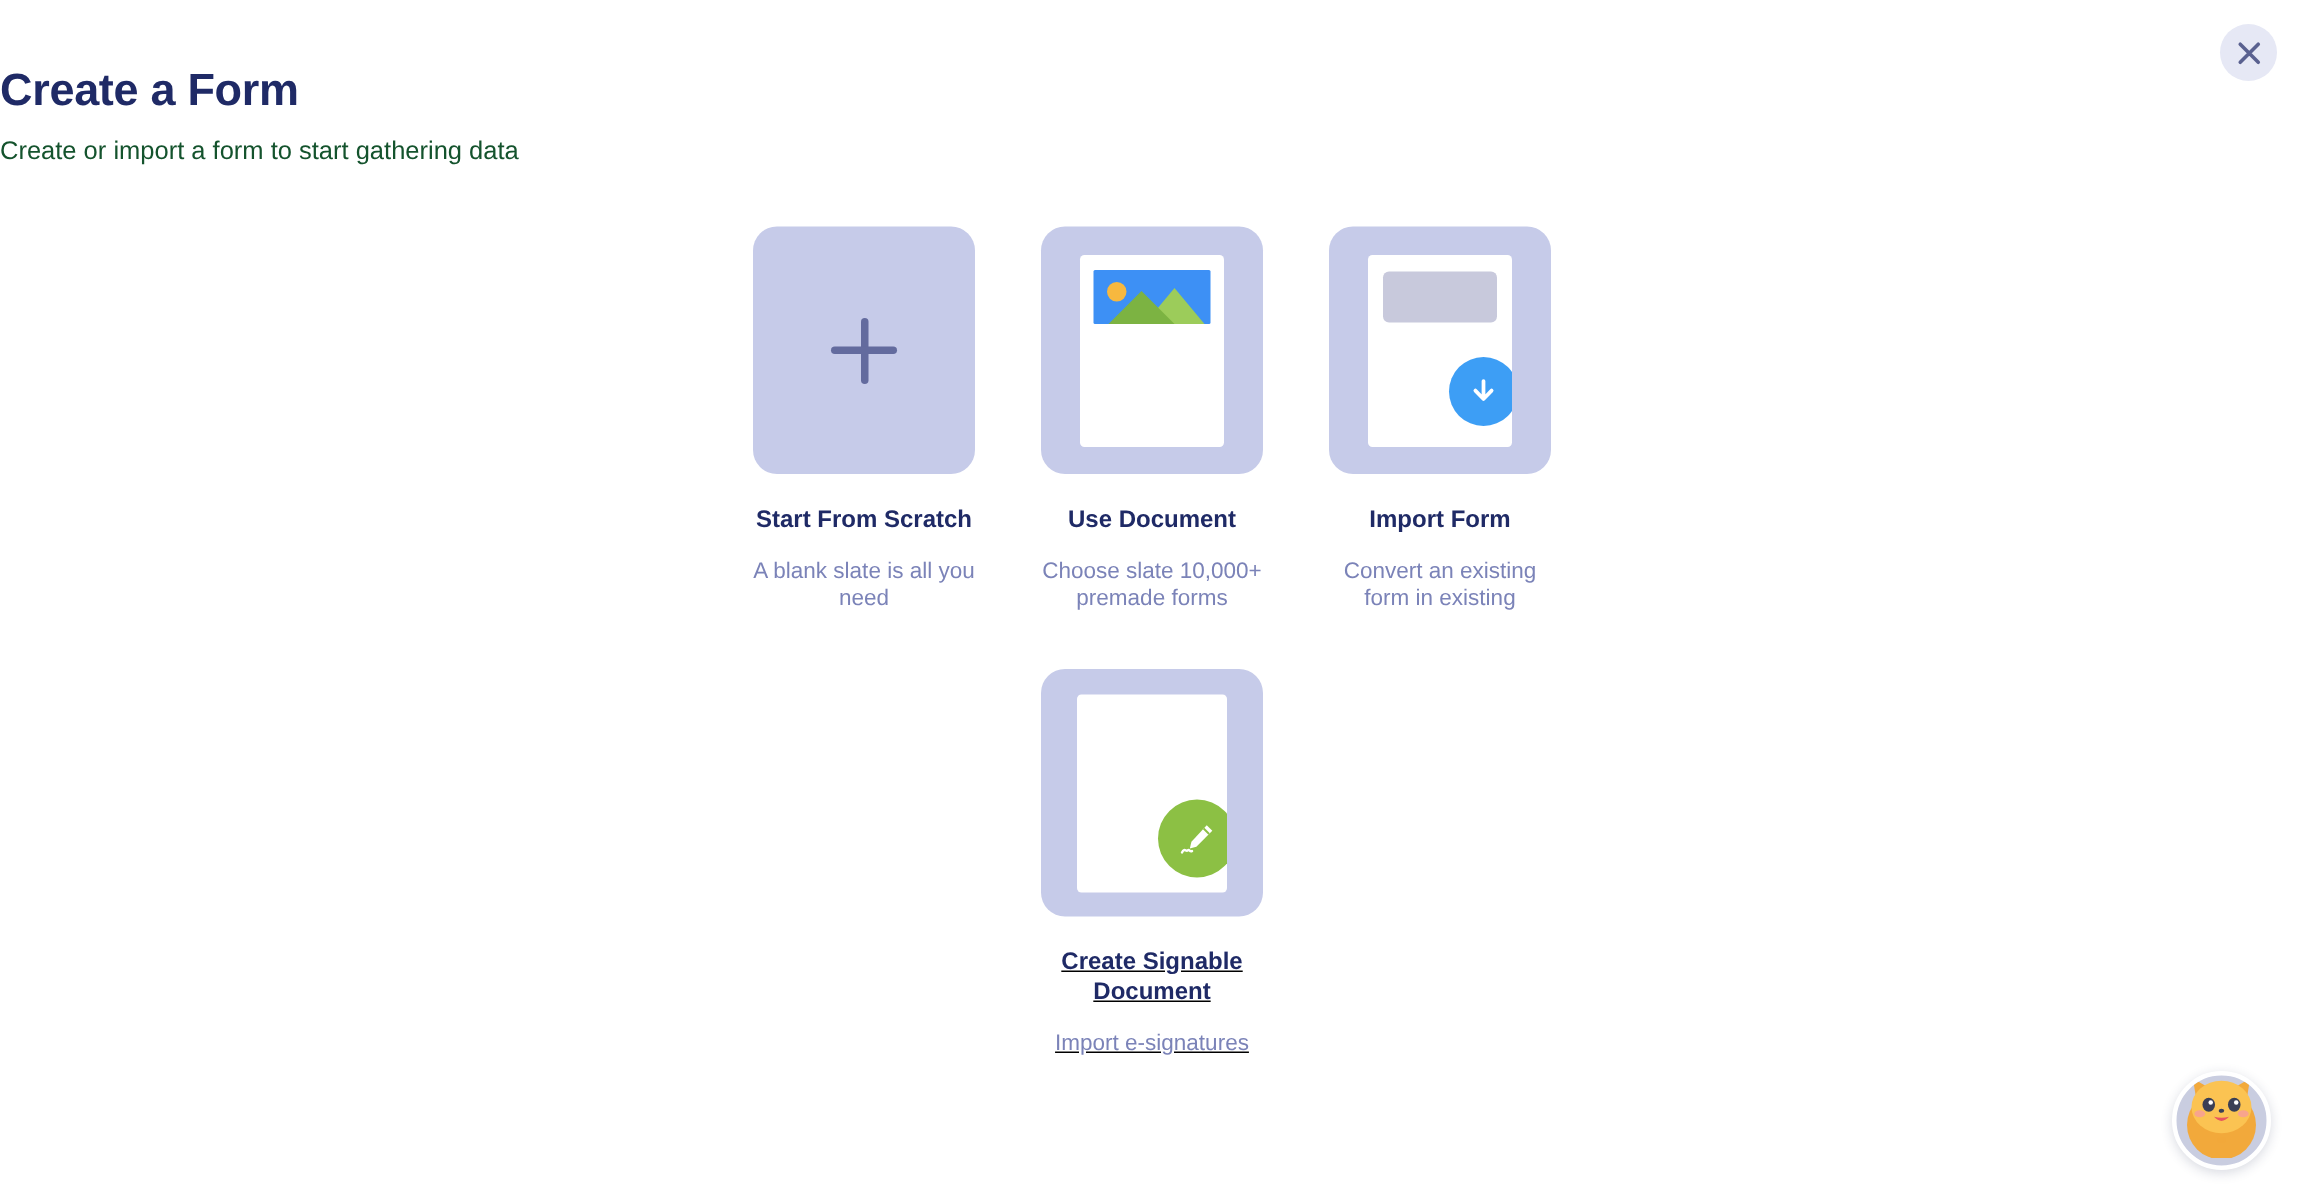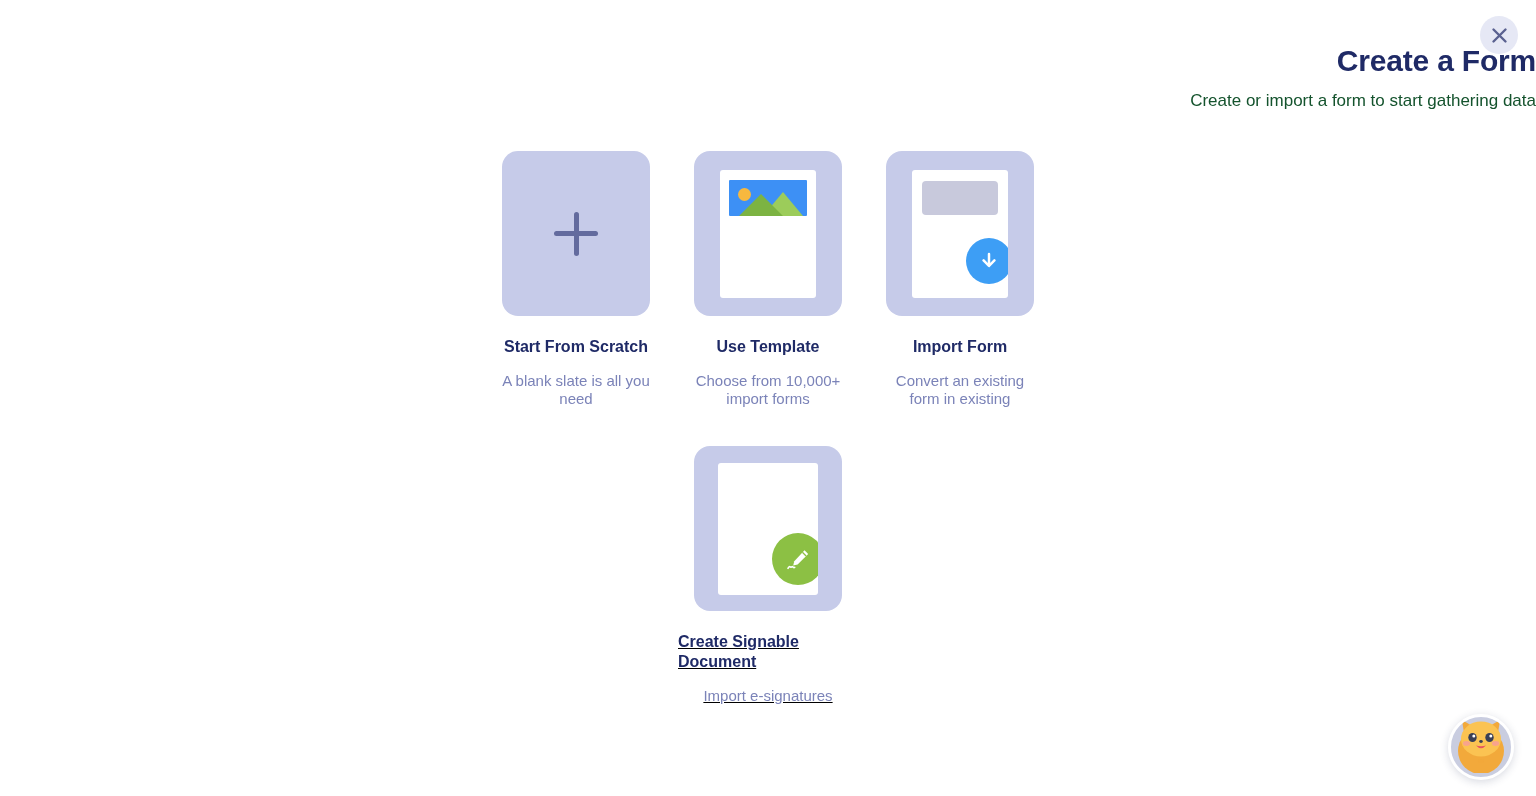--- a/index.html
+++ b/index.html
@@ -15,21 +15,21 @@
   .close-btn {
     position: absolute; top: 16px; right: 18px;
     width: 38px; height: 38px; border-radius: 50%;
     background: #e6e8f5;
     display: flex; align-items: center; justify-content: center;
     border: none; cursor: pointer;
   }
   .close-btn svg { display:block; }
 
   
-  .header { padding-top: 42px; text-align: right; }
+  .header { padding-top: 42px; text-align: left; }
   .title {
     font-size: 30px; font-weight: bold; color: #1f2a66;
     letter-spacing: -0.2px; line-height: 38px;
   }
   .subtitle {
     margin-top: 9px; font-size: 17px; color: #14532d;
     line-height: 24px; font-weight: normal;
   }
 
   
@@ -51,21 +51,21 @@
   .tile {
     width: 148px; height: 165px;
     background: #c6cbe9;
     border-radius: 16px;
     display: flex; align-items: center; justify-content: center;
     position: relative;
   }
   .card-title {
     margin-top: 21px;
     font-size: 16px; font-weight: bold; color: #1f2a66;
-    text-align: left; line-height: 20px;
+    text-align: center; line-height: 20px;
     max-width: 180px;
   }
   .card-desc {
     margin-top: 15px;
     font-size: 15px; color: #7b83b8;
     text-align: center; line-height: 18px;
     max-width: 160px;
   }
 
   
@@ -175,22 +175,22 @@
               <div class="sun"></div>
               <div class="mtn mtn-back"></div>
               <div class="mtn mtn-front"></div>
             </div>
             <div class="bar bar-light w-half" style="align-self:flex-start"></div>
             <div class="bar bar-dark w-full"></div>
             <div class="bar bar-light w-half" style="align-self:flex-start"></div>
             <div class="bar bar-dark w-full"></div>
           </div>
         </div>
-        <div class="card-title">Use Template</div>
-        <div class="card-desc">Choose from 10,000+ import forms</div>
+        <div class="card-title">Use Document</div>
+        <div class="card-desc">Choose slate 10,000+ premade forms</div>
       </div>
 
       <div class="card">
         <div class="tile">
           <div class="doc doc-imp">
             <div class="head-block"></div>
             <div class="bar bar-light w-full"></div>
             <div class="bar bar-dark w-full"></div>
             <div class="bar bar-light w-half" style="align-self:flex-start"></div>
             <div class="bar bar-dark w-half" style="align-self:flex-start"></div>

